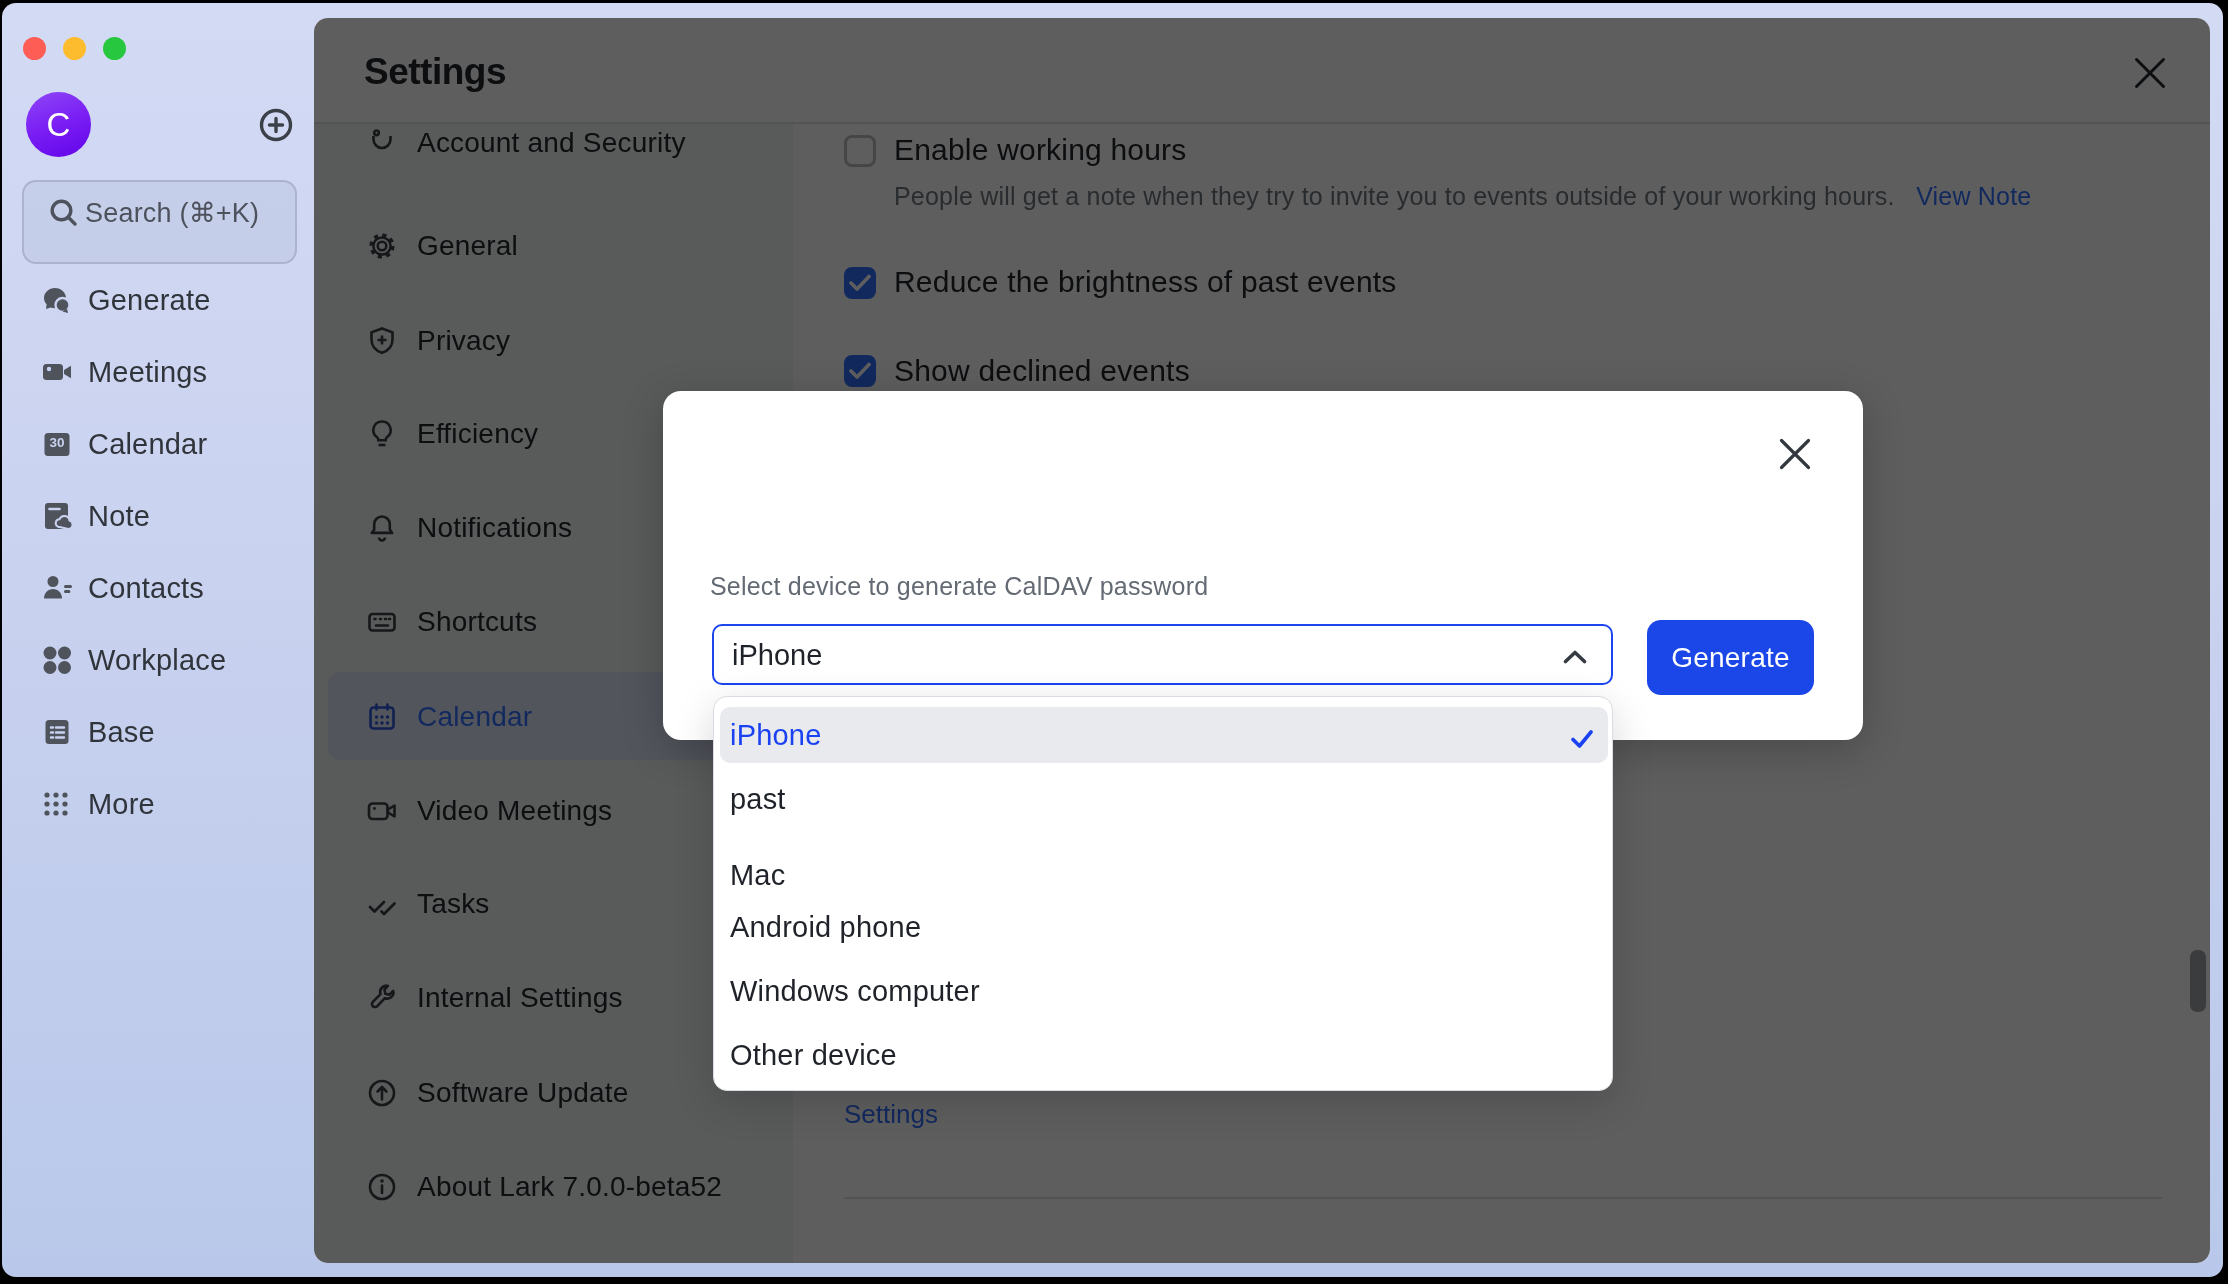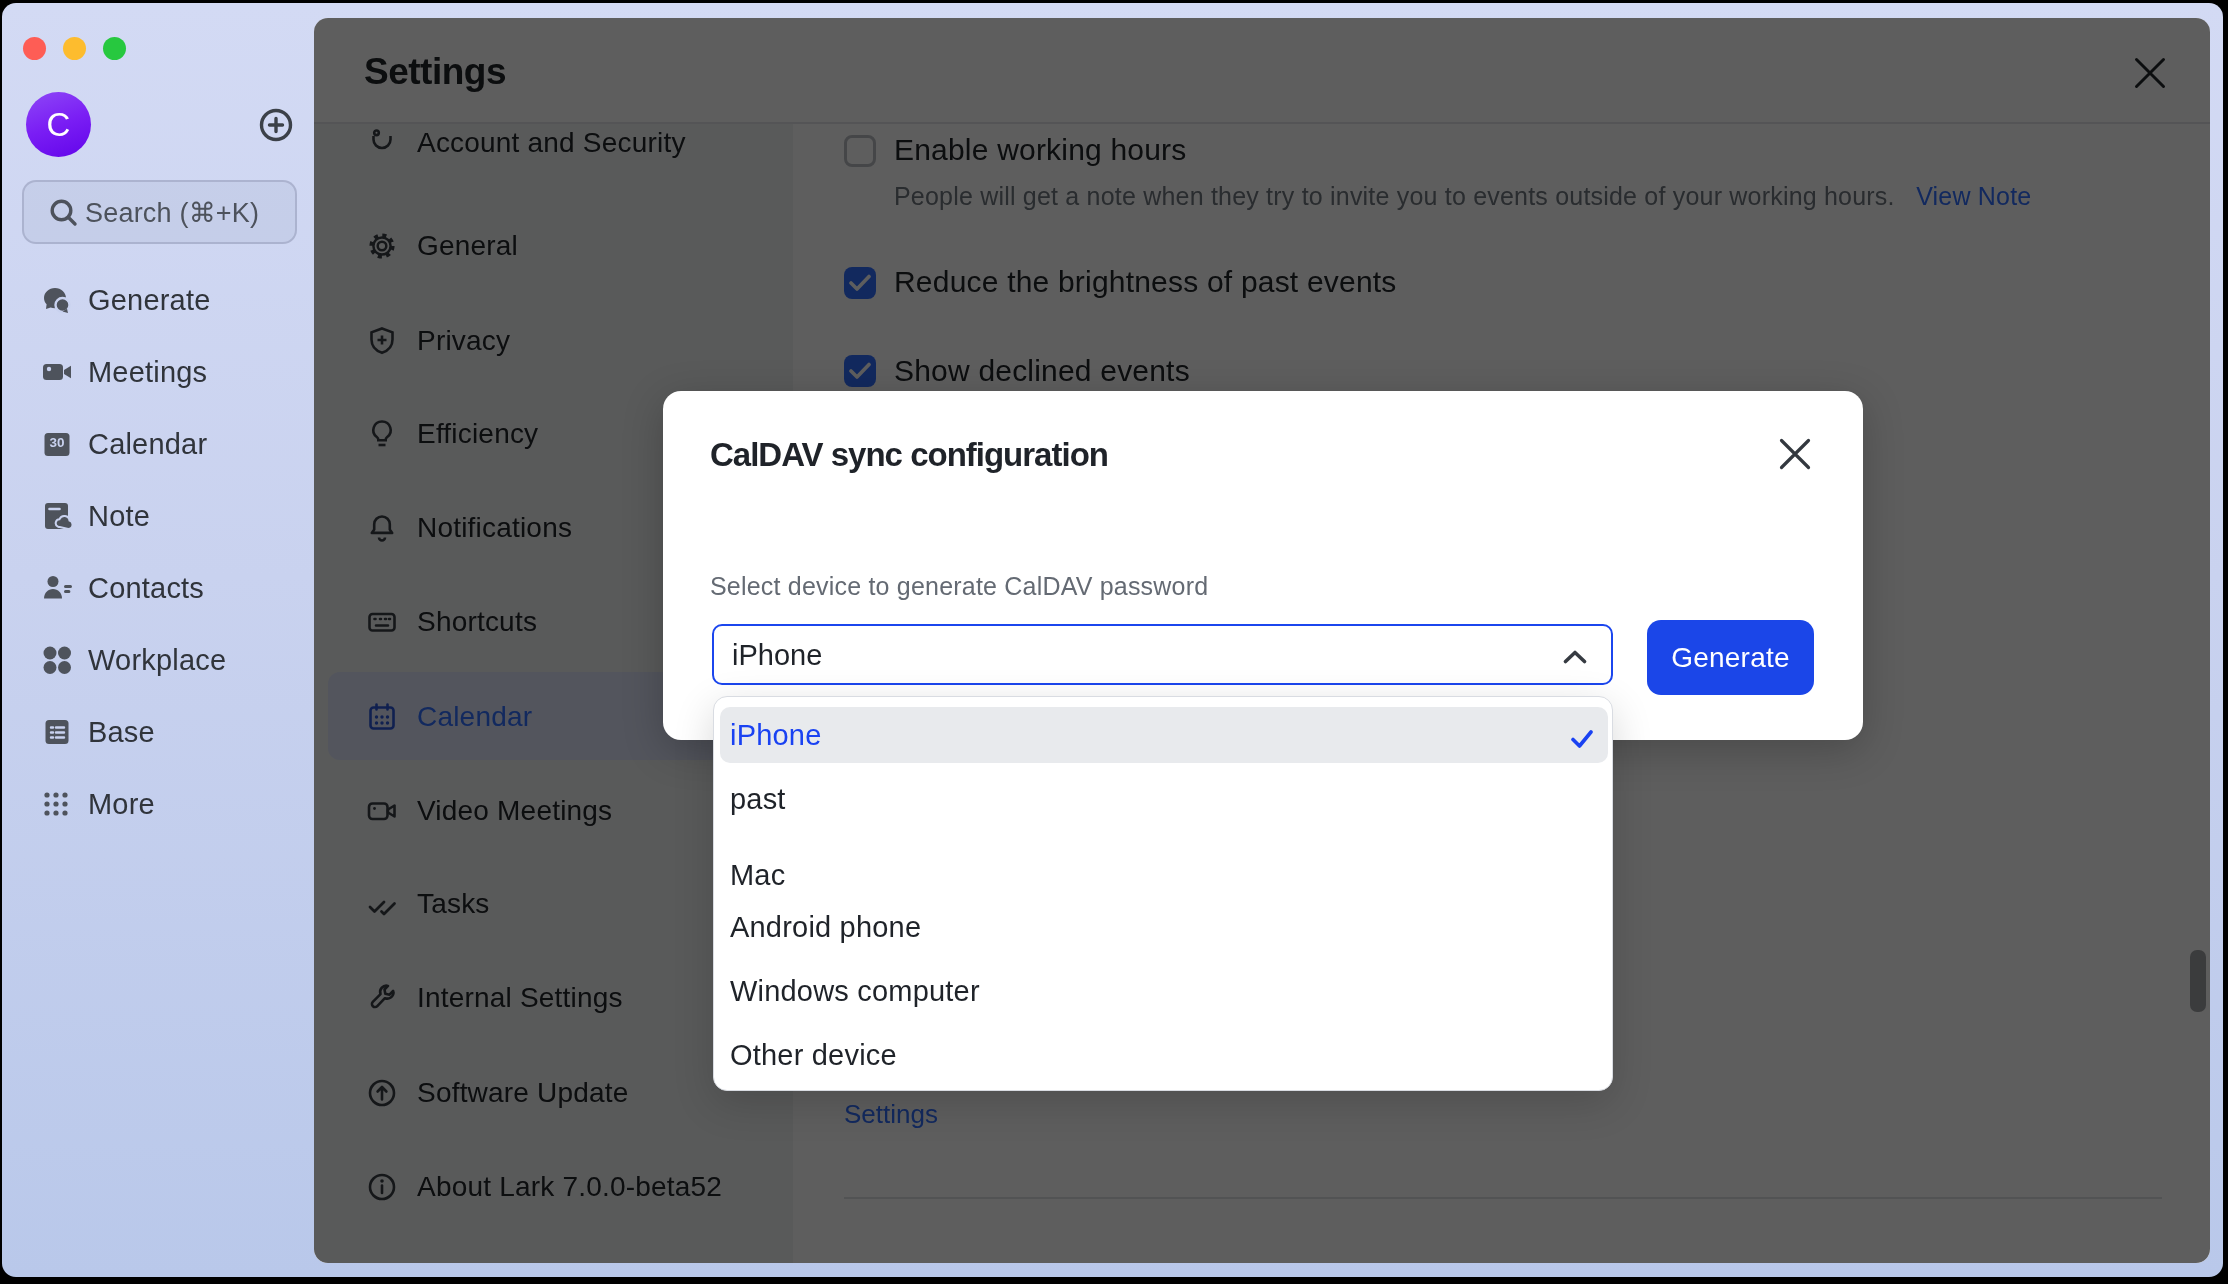--- a/index.html
+++ b/index.html
@@ -8,21 +8,21 @@
   #app { position:absolute; left:2px; top:3px; width:2221px; height:1274px; border-radius:14px;
          background:linear-gradient(180deg,#d3daf4 0%,#c9d2ef 45%,#b9c8ea 100%); overflow:hidden; }
   .tl { position:absolute; width:23px; height:23px; border-radius:50%; top:34px; }
   #tl-r { left:21px;  background:#fe5d55; }
   #tl-y { left:61px;  background:#fdbc2e; }
   #tl-g { left:101px; background:#27c83f; }
   #avatar { position:absolute; left:24px; top:89px; width:65px; height:65px; border-radius:50%;
             background:linear-gradient(160deg,#8e47f7 0%,#7a1ef4 50%,#6204ea 100%);
             color:#fff; font-size:33px; font-weight:400; text-align:center; line-height:65px; }
   #plusbtn { position:absolute; left:256px; top:104px; }
-  #search { position:absolute; left:20px; top:177px; width:275px; height:64px; border-radius:14px;
+  #search { position:absolute; left:20px; top:177px; width:275px; height:84px; border-radius:14px;
             background:rgba(118,128,160,0.10); border:2px solid rgba(90,98,128,0.25); }
   #search .stxt { position:absolute; left:61px; top:15px; font-size:27px; color:#4d525c; letter-spacing:0.2px; }
   #search svg { position:absolute; left:23px; top:14px; }
   .srow { position:absolute; left:0; width:315px; height:72px; }
   .srow .ic { position:absolute; left:40px; top:50%; transform:translateY(-50%); width:30px; height:30px; }
   .srow .lbl { position:absolute; left:86px; top:50%; transform:translateY(-50%);
                font-size:29px; font-weight:500; color:#30343b; letter-spacing:0.2px; }
 
   
   #sheet { position:absolute; left:312px; top:15px; width:1896px; height:1245px; border-radius:14px;
@@ -310,21 +310,20 @@
           </div>
       <div class="clbl" style="left:101px; top:247px; transform:translateY(-50%);">Show declined events</div>
       <div id="set-link">Settings</div>
       <div id="bot-div"></div>
       <div id="scrollthumb"></div>
     </div>
   </div>
   <div id="dim"></div>
 
   <div id="modal">
-    <div id="m-title" style="top:45px;">CalDAV sync configuration</div>
     <div id="m-x"><svg width="36" height="36" viewBox="0 0 36 36">
             <path d="M4.5 4.5L31.5 31.5M31.5 4.5L4.5 31.5" stroke="#33383f" stroke-width="3.2" stroke-linecap="round"></path>
           </svg></div>
     <div id="m-label">Select device to generate CalDAV password</div>
     <div id="m-input">
       <span class="itxt">iPhone</span>
       <svg width="24" height="14" viewBox="0 0 24 14">
             <path d="M2.5 11.5L12 2.5l9.5 9" fill="none" stroke="#363b42" stroke-width="3.6" stroke-linecap="round" stroke-linejoin="round"></path>
           </svg>
     </div>

